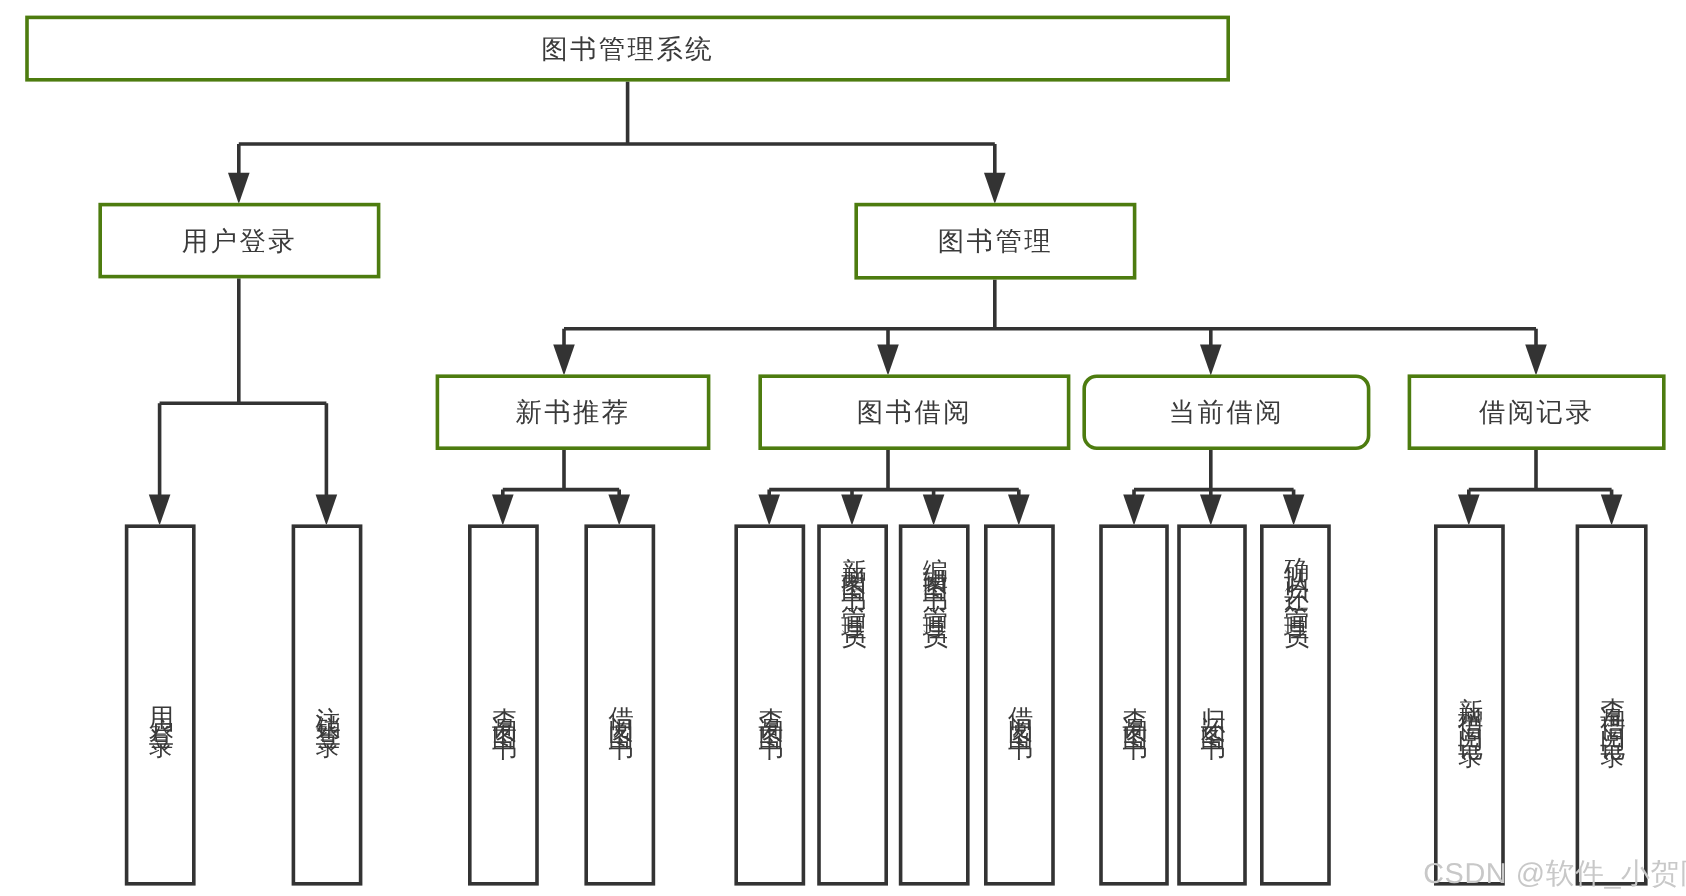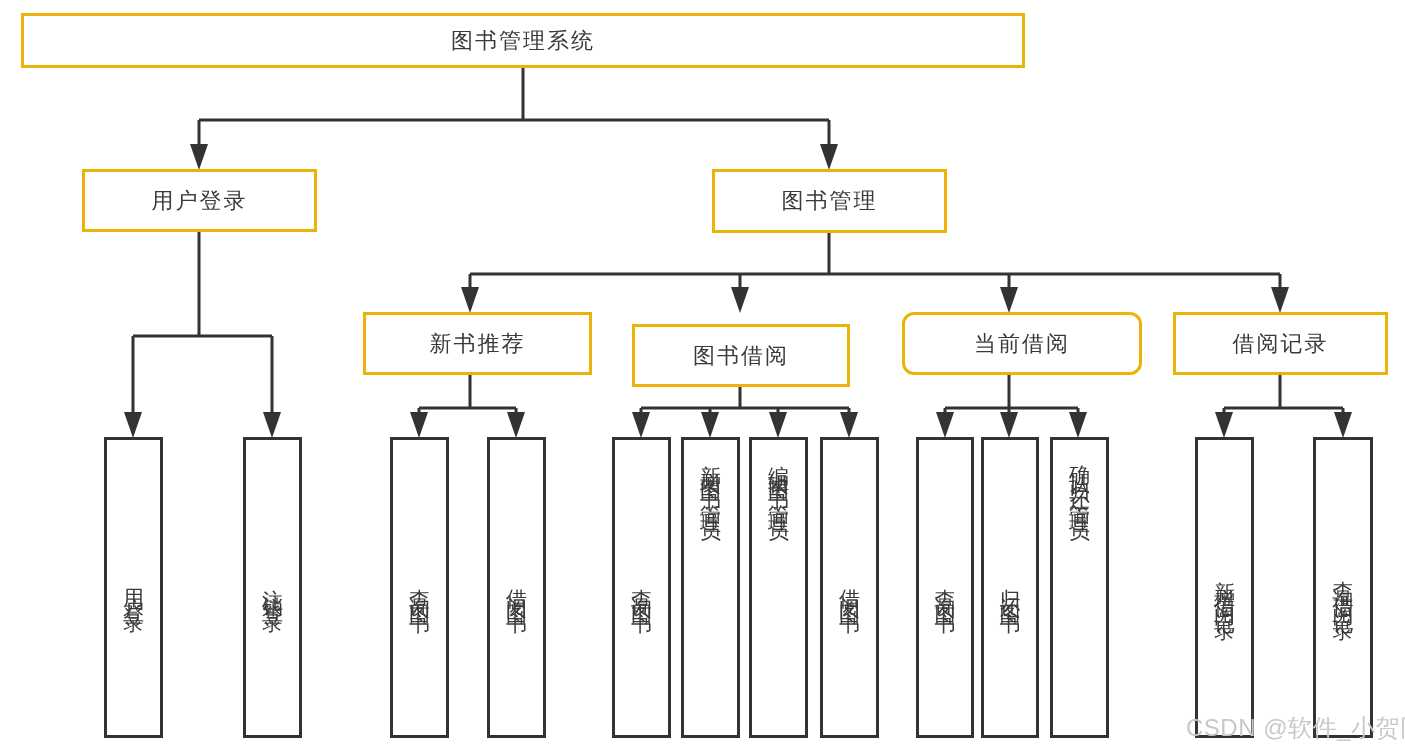--- a/index.html
+++ b/index.html
@@ -18,21 +18,21 @@
   svg.connectors {
     position: absolute;
     left: 0; top: 0;
     width: 1405px;
     height: 747px;
     z-index: 1;
   }
   .hnode {
     position: absolute;
     box-sizing: border-box;
-    border: 3px solid #eab308;
+    border: 3px solid #4d7c0f;
     background: #ffffff;
     display: flex;
     align-items: center;
     justify-content: center;
     font-size: 22px;
     color: #3a3a3a;
     letter-spacing: 2px;
     z-index: 2;
   }
   .vnode {
@@ -139,21 +139,21 @@
       <polygon points="1334,412 1352,412 1343,438"></polygon>
     </g>
   </svg>
 
   <div class="hnode" style="left:21px; top:13px; width:1004px; height:55px;">图书管理系统</div>
 
   <div class="hnode" style="left:82px; top:169px; width:235px; height:63px;">用户登录</div>
   <div class="hnode" style="left:712px; top:169px; width:235px; height:64px;">图书管理</div>
 
   <div class="hnode" style="left:363px; top:312px; width:229px; height:63px;">新书推荐</div>
-  <div class="hnode" style="left:632px; top:312px; width:218px; height:63px;margin-top:12px;">图书借阅</div>
+  <div class="hnode" style="left:632px; top:312px; width:260px; height:63px;">图书借阅</div>
   <div class="hnode" style="left:902px; top:312px; width:240px; height:63px;border-radius:12px;">当前借阅</div>
   <div class="hnode" style="left:1173px; top:312px; width:215px; height:63px;">借阅记录</div>
 
   <div class="vnode" style="left:104px; width:59px;">
     <span class="vtext">用户登录</span>
   </div>
   <div class="vnode" style="left:243px; width:59px;">
     <span class="vtext">注销登录</span>
   </div>
 

